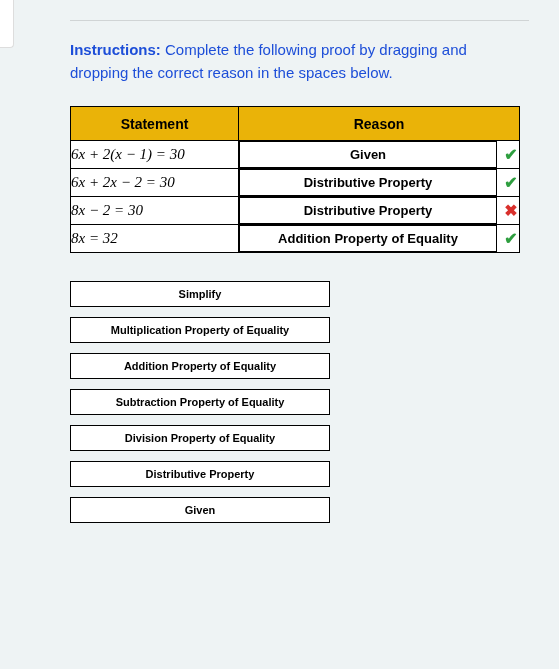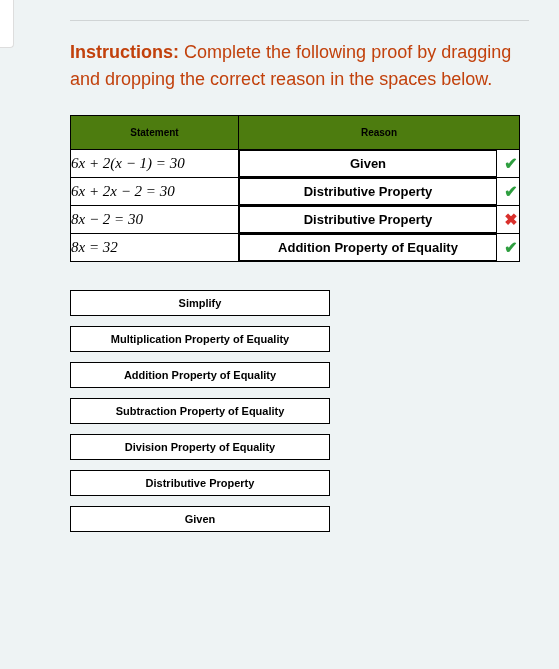--- a/index.html
+++ b/index.html
@@ -23,43 +23,43 @@
     border-bottom-right-radius: 4px;
   }
   .content {
     padding: 20px 30px 20px 70px;
   }
   .hr {
     border-top: 1px solid #d0d4d5;
     margin-bottom: 18px;
   }
   .instructions {
-    font-size: 18px;
+    font-size: 15px;
     line-height: 1.5;
-    color: #c2410c;
+    color: #1d4ed8;
     margin-bottom: 22px;
   }
   .instructions b { font-weight: 700; }
   table.proof {
     border-collapse: collapse;
     width: 450px;
     background: #fff;
     border: 1.5px solid #000;
   }
   table.proof th, table.proof td {
     border: 1px solid #000;
     padding: 0;
     vertical-align: middle;
   }
   table.proof th {
     font-weight: 700;
-    font-size: 10px;
+    font-size: 14px;
     text-align: center;
     height: 34px;
-    background: #4d7c0f;
+    background: #eab308;
   }
   td.stmt {
     font-family: "Times New Roman", serif;
     font-style: italic;
     font-size: 15px;
     padding: 8px 8px;
     width: 168px;
     white-space: nowrap;
   }
   td.reason-cell {

